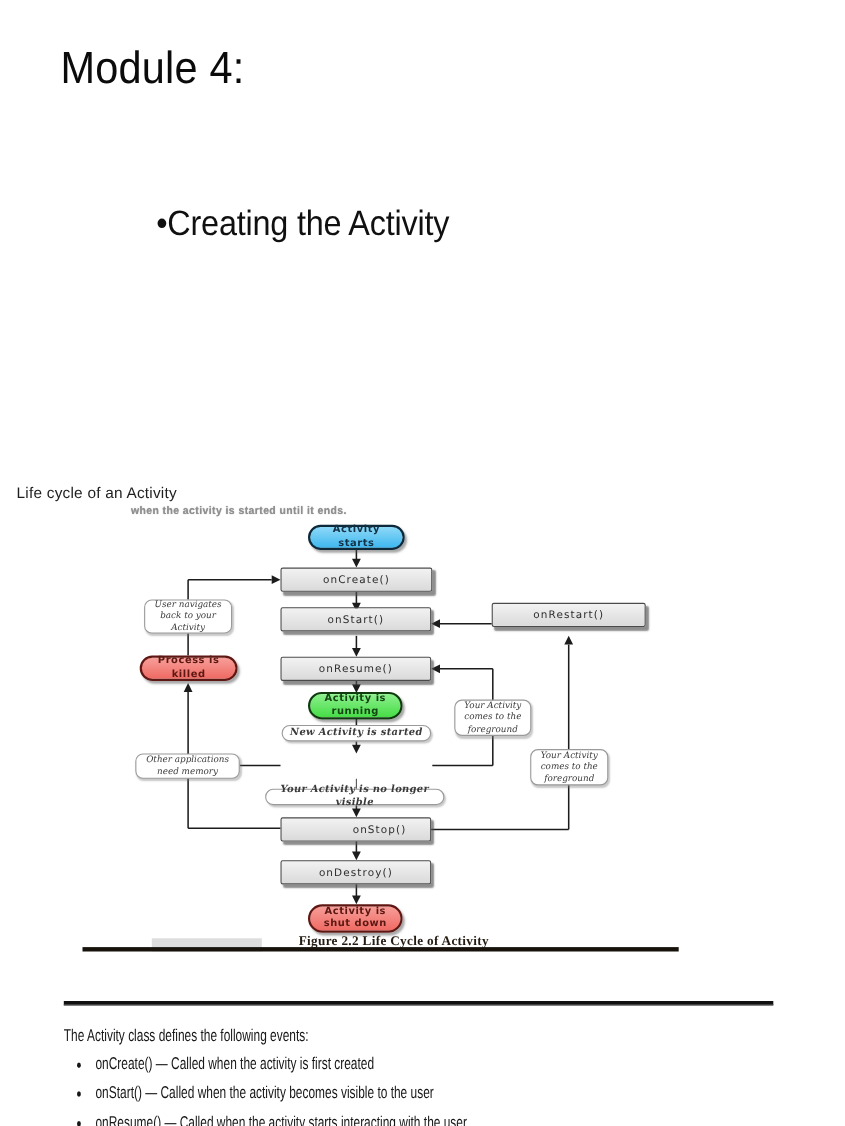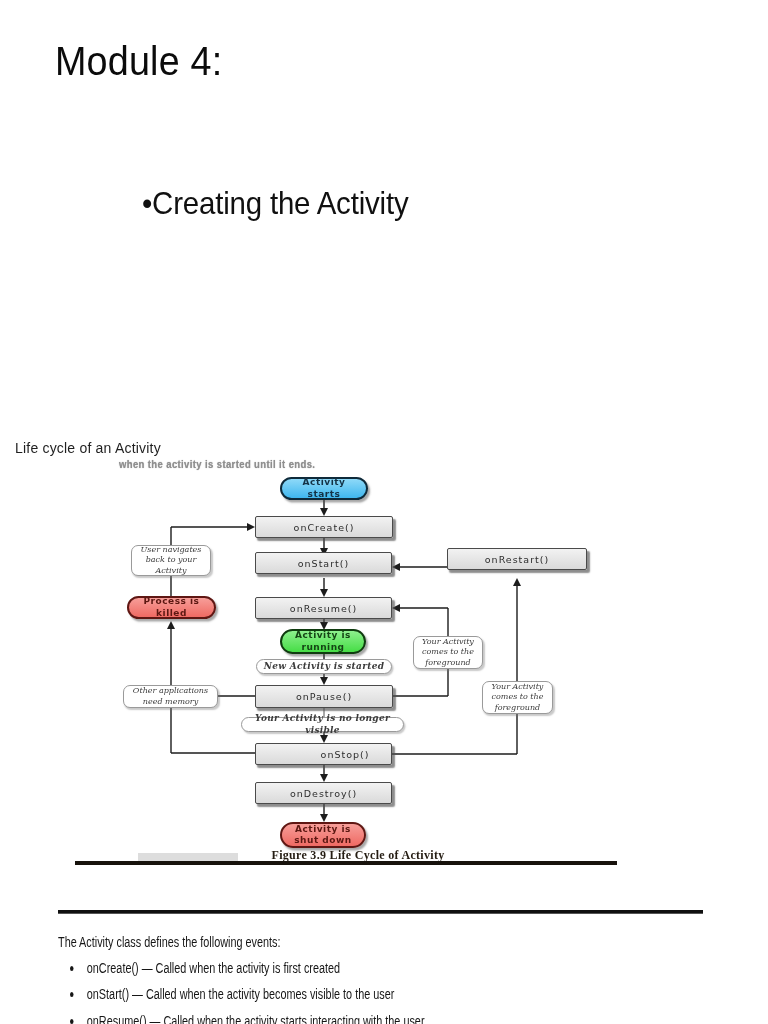--- a/index.html
+++ b/index.html
@@ -134,32 +134,31 @@
 killed</div>
   <div class="node cbox n-resume">onResume()</div>
   <div class="node pill pill-running">Activity is
 running</div>
   <div class="node note note-strong note-newact">New Activity is started</div>
   <div class="node note note-fg-inner">Your Activity
 comes to the
 foreground</div>
   <div class="node note note-other">Other applications
 need memory</div>
-  <div class="node cbox n-pause">onPause()</div>
   <div class="node note note-fg-outer">Your Activity
 comes to the
 foreground</div>
   <div class="node note note-strong note-nolonger">Your Activity is no longer visible</div>
   <div class="node cbox n-stop">onStop()</div>
   <div class="node cbox n-destroy">onDestroy()</div>
   <div class="node pill pill-shutdown">Activity is
 shut down</div>
 
   <div class="smudge"></div>
-  <div class="fig-caption">Figure 3.9 Life Cycle of Activity</div>
+  <div class="fig-caption">Figure 2.2 Life Cycle of Activity</div>
   <div class="thick-rule"></div>
 
   <div class="separator"></div>
   <div class="footer-heading">The Activity class defines the following events:</div>
   <div class="f-bullet f-b1">
     <span class="dot"></span>
     <span>onCreate() — Called when the activity is first created</span>
   </div>
   <div class="f-bullet f-b2">
     <span class="dot"></span>

